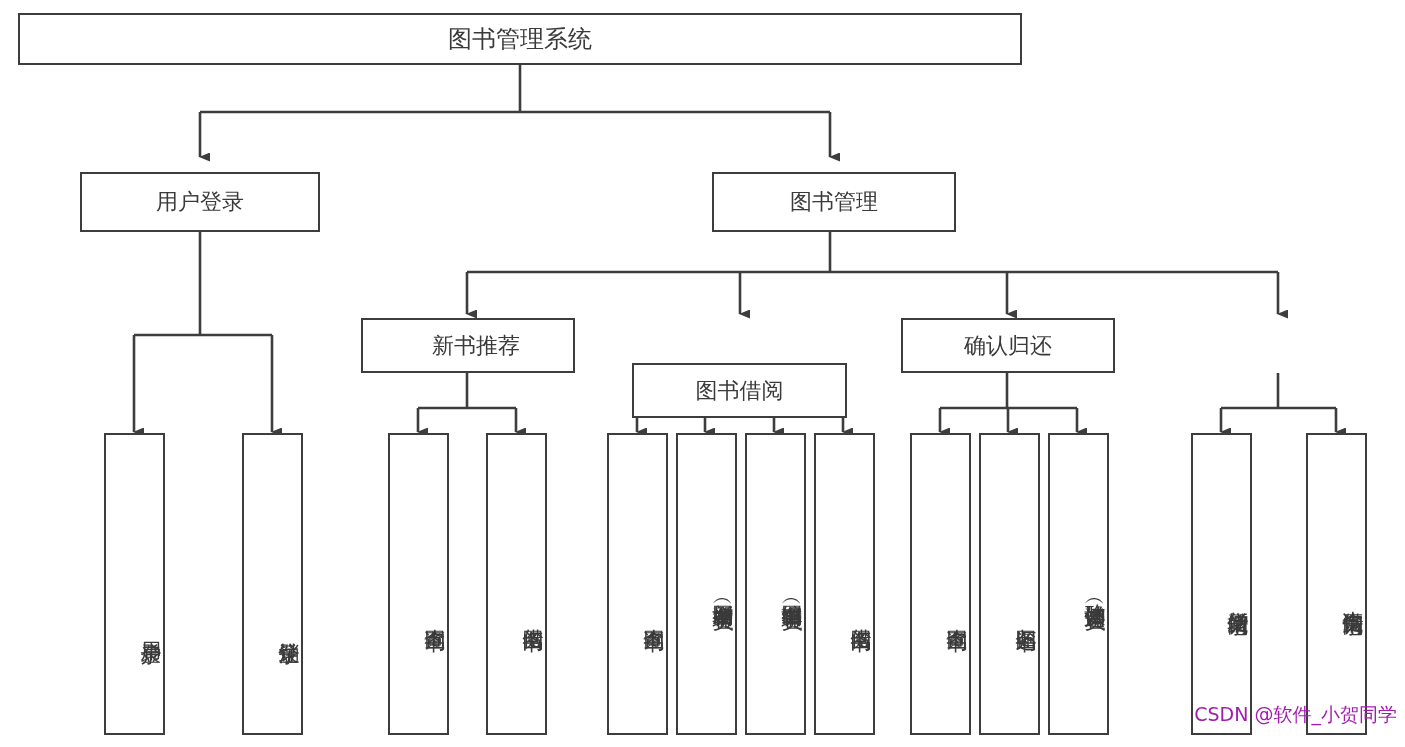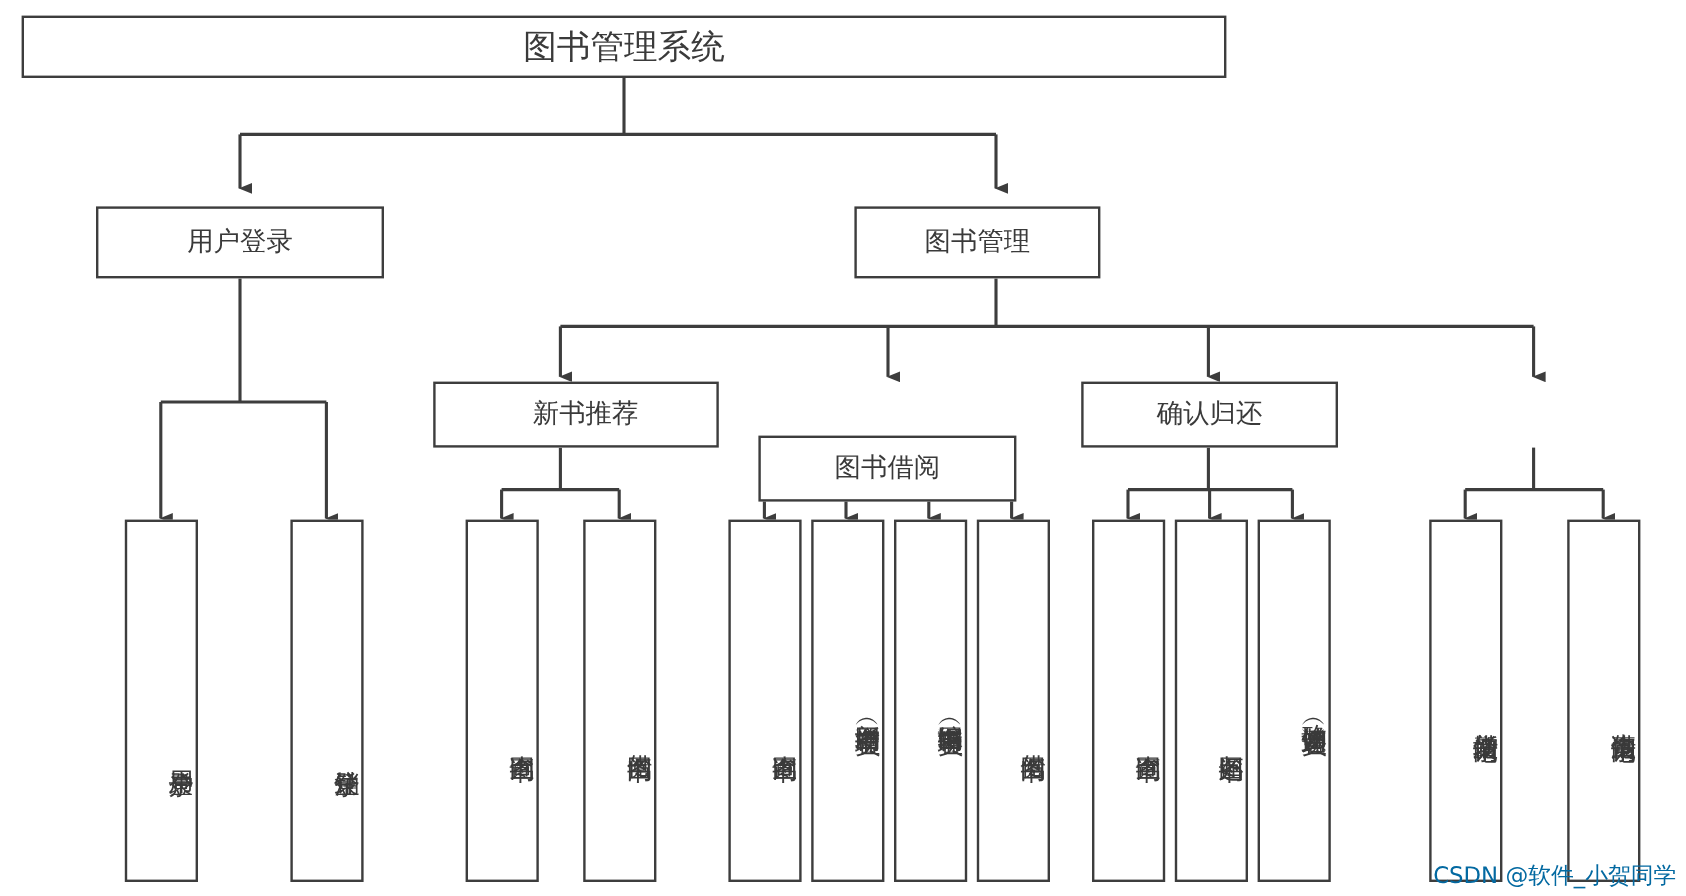--- a/index.html
+++ b/index.html
@@ -35,21 +35,21 @@
     display: flex;
     align-items: center;
     justify-content: center;
     text-align: center;
     line-height: 1.18;
   }
   .node-h {
     font-size: 22px;
   }
   .node-root {
-    font-size: 28px;
+    font-size: 24px;
   }
   .node-v {
     writing-mode: vertical-rl;
     text-orientation: upright;
     font-size: 21px;
     letter-spacing: 1px;
     align-items: flex-start;
     justify-content: center;
     padding-top: 26px;
   }
@@ -61,23 +61,23 @@
   }
   .node-v.pad-high {
     padding-top: 14px;
   }
   .node-v .vtext {
     display: block;
   }
   #watermark {
     position: absolute;
     right: 8px;
-    bottom: 4px;
+    bottom: 19px;
     font-size: 19px;
-    color: #0369a1;
+    color: #a21caf;
     white-space: nowrap;
     user-select: none;
   }
 </style>
 </head>
 <body>
 
 <div id="diagram-root">
 
   <svg id="edge-layer" viewBox="0 0 1405 747" xmlns="http://www.w3.org/2000/svg">
@@ -126,23 +126,23 @@
       <path d="M 1278 373 L 1278 408"></path>
       <path d="M 1221 408 L 1336 408"></path>
       <path d="M 1221 408 L 1221 432" marker-end="url(#arrowhead)"></path>
       <path d="M 1336 408 L 1336 432" marker-end="url(#arrowhead)"></path>
     </g>
   </svg>
 
   <div class="node node-root" style="left:18px; top:13px; width:1004px; height:52px;">图书管理系统</div>
 
   <div class="node node-h" style="left:80px; top:172px; width:240px; height:60px;">用户登录</div>
-  <div class="node node-h" style="left:712px; top:172px; width:205px; height:60px;">图书管理</div>
+  <div class="node node-h" style="left:712px; top:172px; width:244px; height:60px;">图书管理</div>
 
-  <div class="node node-h" style="left:361px; top:318px; width:238px; height:55px;padding-left:16px;">新书推荐</div>
+  <div class="node node-h" style="left:361px; top:318px; width:214px; height:55px;padding-left:16px;">新书推荐</div>
   <div class="node node-h" style="left:632px; top:318px; width:215px; height:55px;margin-top:45px;">图书借阅</div>
   <div class="node node-h" style="left:901px; top:318px; width:214px; height:55px;">确认归还</div>
 
   <div class="node node-v pad-low" style="left:104px; top:433px; width:61px; height:302px;">
     <span class="vtext">用户登录</span>
   </div>
   <div class="node node-v pad-low" style="left:242px; top:433px; width:61px; height:302px;">
     <span class="vtext">注销登录</span>
   </div>
 

